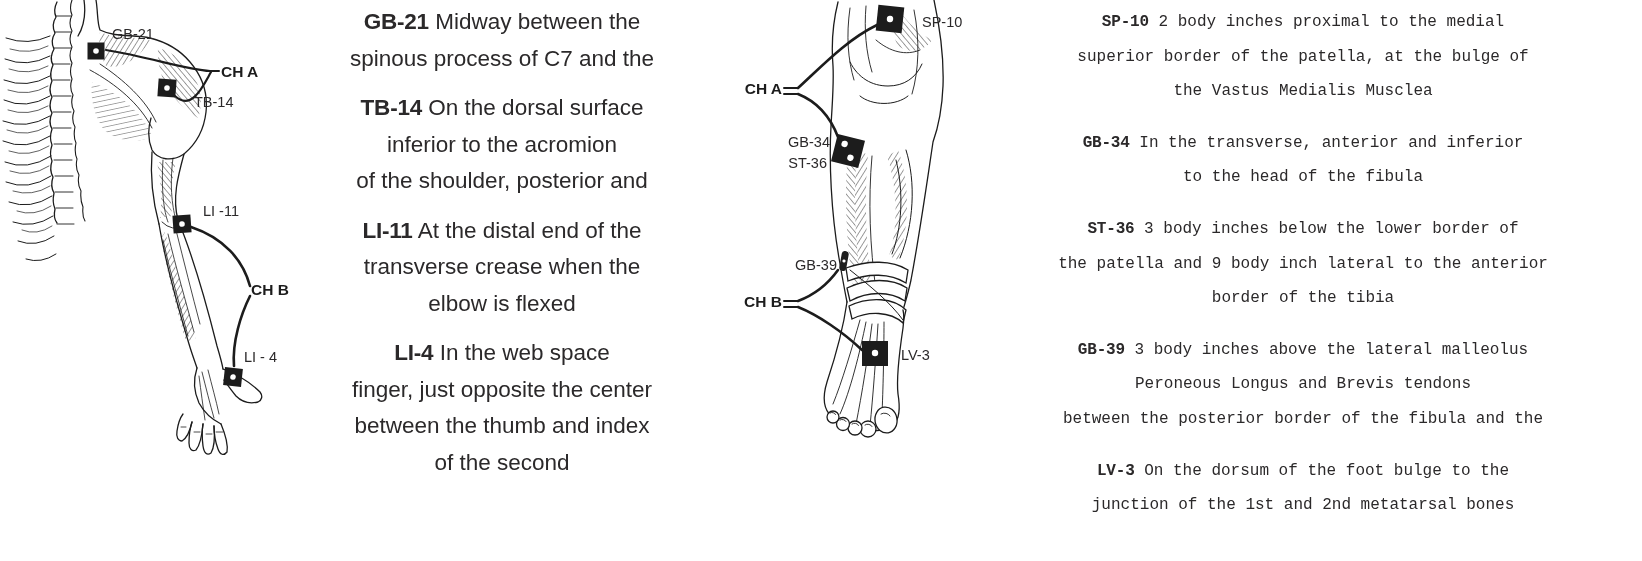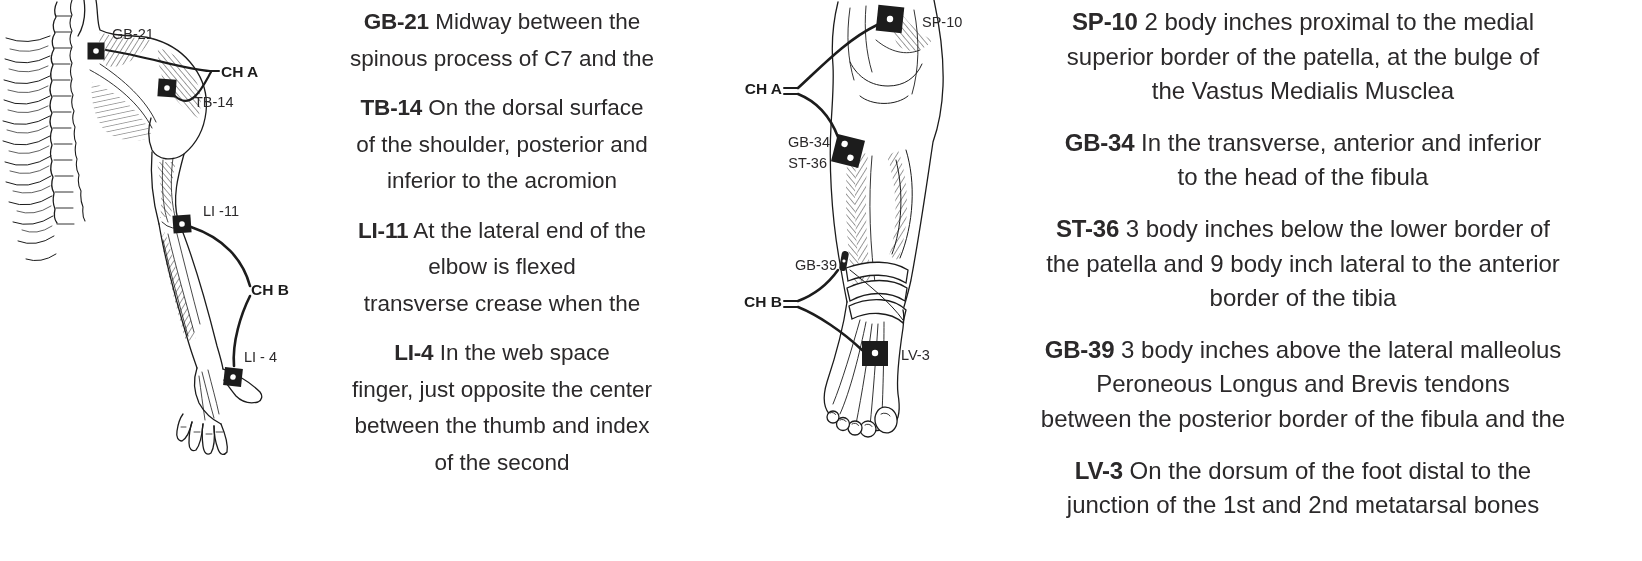--- a/index.html
+++ b/index.html
@@ -5,21 +5,21 @@
   html,body{margin:0;padding:0;background:#ffffff;}
   #canvas{
     position:relative;width:1642px;height:561px;background:#ffffff;overflow:hidden;
     font-family:"Liberation Sans",sans-serif;color:#2b292a;text-align:center;
   }
   .fig{position:absolute;top:0;}
   #fig-arm{left:0;}
   #fig-leg{left:700px;}
   .col{position:absolute;}
   #col-left{left:312px;top:4px;width:380px;font-size:22.5px;line-height:36.5px;}
-  #col-right{left:983px;top:5px;width:640px;font-size:24px;line-height:34.6px;}
+  #col-right{left:983px;top:5px;width:640px;font-size:16px;line-height:34.6px;font-family:Liberation Mono, monospace;}
   #col-left .entry{margin:0 0 13px 0;}
   #col-right .entry{margin:0 0 17px 0;}
   .code{font-weight:bold;letter-spacing:-0.2px;}
   .ln{white-space:nowrap;}
   svg .lbl{font-family:"Liberation Sans",sans-serif;font-size:14.5px;fill:#2b292a;}
   svg .lbl-bold{font-family:"Liberation Sans",sans-serif;font-size:15.5px;font-weight:bold;fill:#1c1c1c;}
   svg path, svg line, svg circle, svg ellipse{vector-effect:none;}
 </style>
 </head>
 <body>
@@ -181,27 +181,27 @@
     <text class="lbl-bold" x="82" y="307" text-anchor="end">CH B</text>
   </svg>
 
   <div id="col-left" class="col">
     <div class="entry">
       <div class="ln"><span class="code">GB-21</span> <span>Midway between the</span></div>
       <div class="ln">spinous process of C7 and the</div>
     </div>
     <div class="entry">
       <div class="ln"><span class="code">TB-14</span> <span>On the dorsal surface</span></div>
+      <div class="ln">inferior to the acromion</div>
       <div class="ln">of the shoulder, posterior and</div>
-      <div class="ln">inferior to the acromion</div>
-    </div>
-    <div class="entry">
-      <div class="ln"><span class="code">LI-11</span> <span>At the lateral end of the</span></div>
+    </div>
+    <div class="entry">
+      <div class="ln"><span class="code">LI-11</span> <span>At the distal end of the</span></div>
+      <div class="ln">transverse crease when the</div>
       <div class="ln">elbow is flexed</div>
-      <div class="ln">transverse crease when the</div>
     </div>
     <div class="entry">
       <div class="ln"><span class="code">LI-4</span> <span>In the web space</span></div>
       <div class="ln">finger, just opposite the center</div>
       <div class="ln">between the thumb and index</div>
       <div class="ln">of the second</div>
     </div>
   </div>
 
   <div id="col-right" class="col">
@@ -218,18 +218,18 @@
       <div class="ln"><span class="code">ST-36</span> <span>3 body inches below the lower border of</span></div>
       <div class="ln">the patella and 9 body inch lateral to the anterior</div>
       <div class="ln">border of the tibia</div>
     </div>
     <div class="entry">
       <div class="ln"><span class="code">GB-39</span> <span>3 body inches above the lateral malleolus</span></div>
       <div class="ln">Peroneous Longus and Brevis tendons</div>
       <div class="ln">between the posterior border of the fibula and the</div>
     </div>
     <div class="entry">
-      <div class="ln"><span class="code">LV-3</span> <span>On the dorsum of the foot distal to the</span></div>
+      <div class="ln"><span class="code">LV-3</span> <span>On the dorsum of the foot bulge to the</span></div>
       <div class="ln">junction of the 1st and 2nd metatarsal bones</div>
     </div>
   </div>
 
 </div>
 
 </body></html>

